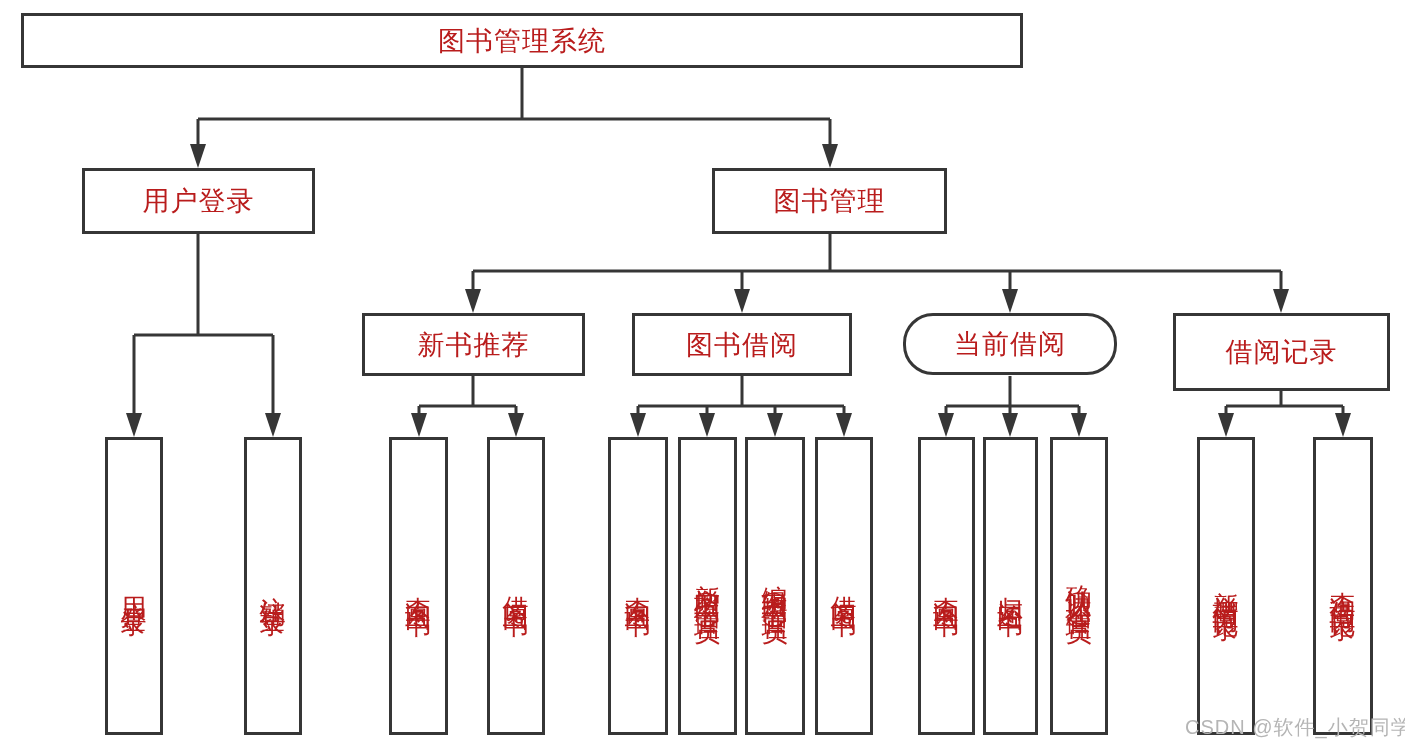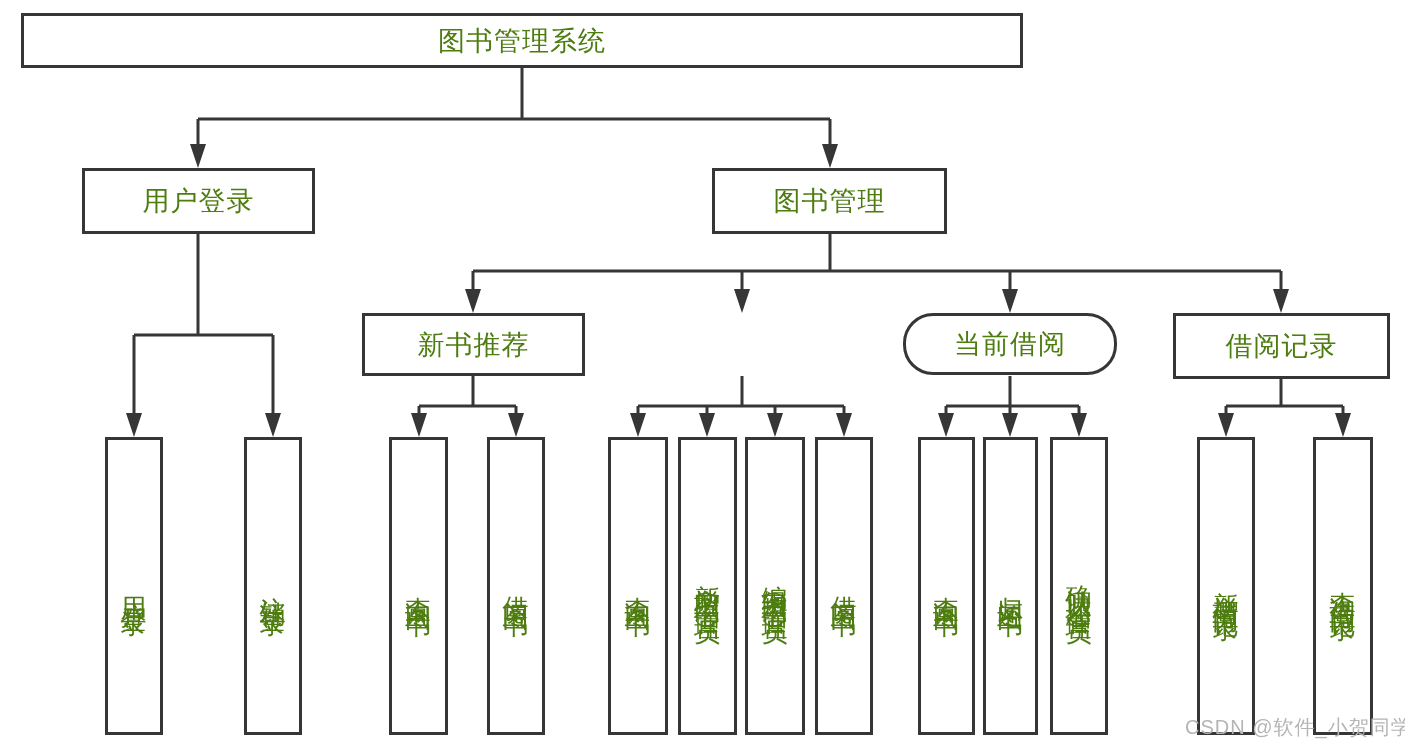--- a/index.html
+++ b/index.html
@@ -1,32 +1,32 @@
 <!DOCTYPE html>
 <html><head>
 <meta charset="utf-8">
 <style>
   html,body{margin:0;padding:0;background:#ffffff;}
   body{font-family:"Liberation Sans","DejaVu Sans",sans-serif;}
   .canvas{position:relative;width:1405px;height:747px;background:#ffffff;overflow:hidden;}
   .connectors{position:absolute;left:0;top:0;width:1405px;height:747px;}
   .node{position:absolute;box-sizing:border-box;background:#ffffff;border:3px solid #363636;
-        display:flex;align-items:center;justify-content:center;color:#4d7c0f;}
+        display:flex;align-items:center;justify-content:center;color:#b91c1c;}
   .node.h span{font-size:27px;letter-spacing:1px;white-space:nowrap;}
   .node.v span{writing-mode:vertical-lr;text-orientation:mixed;font-size:26px;letter-spacing:5px;line-height:1;}
   
   .n-root{left:21px;top:13px;width:1002px;height:55px;}
   
   .n-userlogin{left:82px;top:168px;width:233px;height:66px;}
   .n-bookmgmt{left:712px;top:168px;width:235px;height:66px;}
   
   .n-newbook{left:362px;top:313px;width:223px;height:63px;}
   .n-bookborrow{left:632px;top:313px;width:220px;height:63px;}
   .n-currentborrow{left:903px;top:313px;width:214px;height:62px;border-radius:30px;}
-  .n-borrowrecord{left:1173px;top:313px;width:217px;height:66px;}
+  .n-borrowrecord{left:1173px;top:313px;width:217px;height:78px;}
   
   .leaf{top:437px;height:298px;}
   .l-g1a{left:105px;width:58px;} .l-g1b{left:244px;width:58px;}
   .l-g2a{left:389px;width:59px;} .l-g2b{left:487px;width:58px;}
   .l-g3a{left:608px;width:60px;} .l-g3b{left:678px;width:59px;}
   .l-g3c{left:745px;width:60px;} .l-g3d{left:815px;width:58px;}
   .l-g4a{left:918px;width:57px;} .l-g4b{left:983px;width:55px;}
   .l-g4c{left:1050px;width:58px;}
   .l-g5a{left:1197px;width:58px;} .l-g5b{left:1313px;width:60px;}
   .watermark{position:absolute;left:1185px;top:714px;font-size:20px;color:#b5b5b5;
@@ -65,20 +65,23 @@
 
   <div class="node h n-userlogin">
     <span>用户登录</span>
   </div>
   <div class="node h n-bookmgmt">
     <span>图书管理</span>
   </div>
 
   <div class="node h n-newbook">
     <span>新书推荐</span>
+  </div>
+  <div class="node h n-bookborrow">
+    <span>图书借阅</span>
   </div>
   <div class="node h n-currentborrow">
     <span>当前借阅</span>
   </div>
   <div class="node h n-borrowrecord">
     <span>借阅记录</span>
   </div>
 
   <div class="node v leaf l-g1a">
     <span>用户登录</span>

